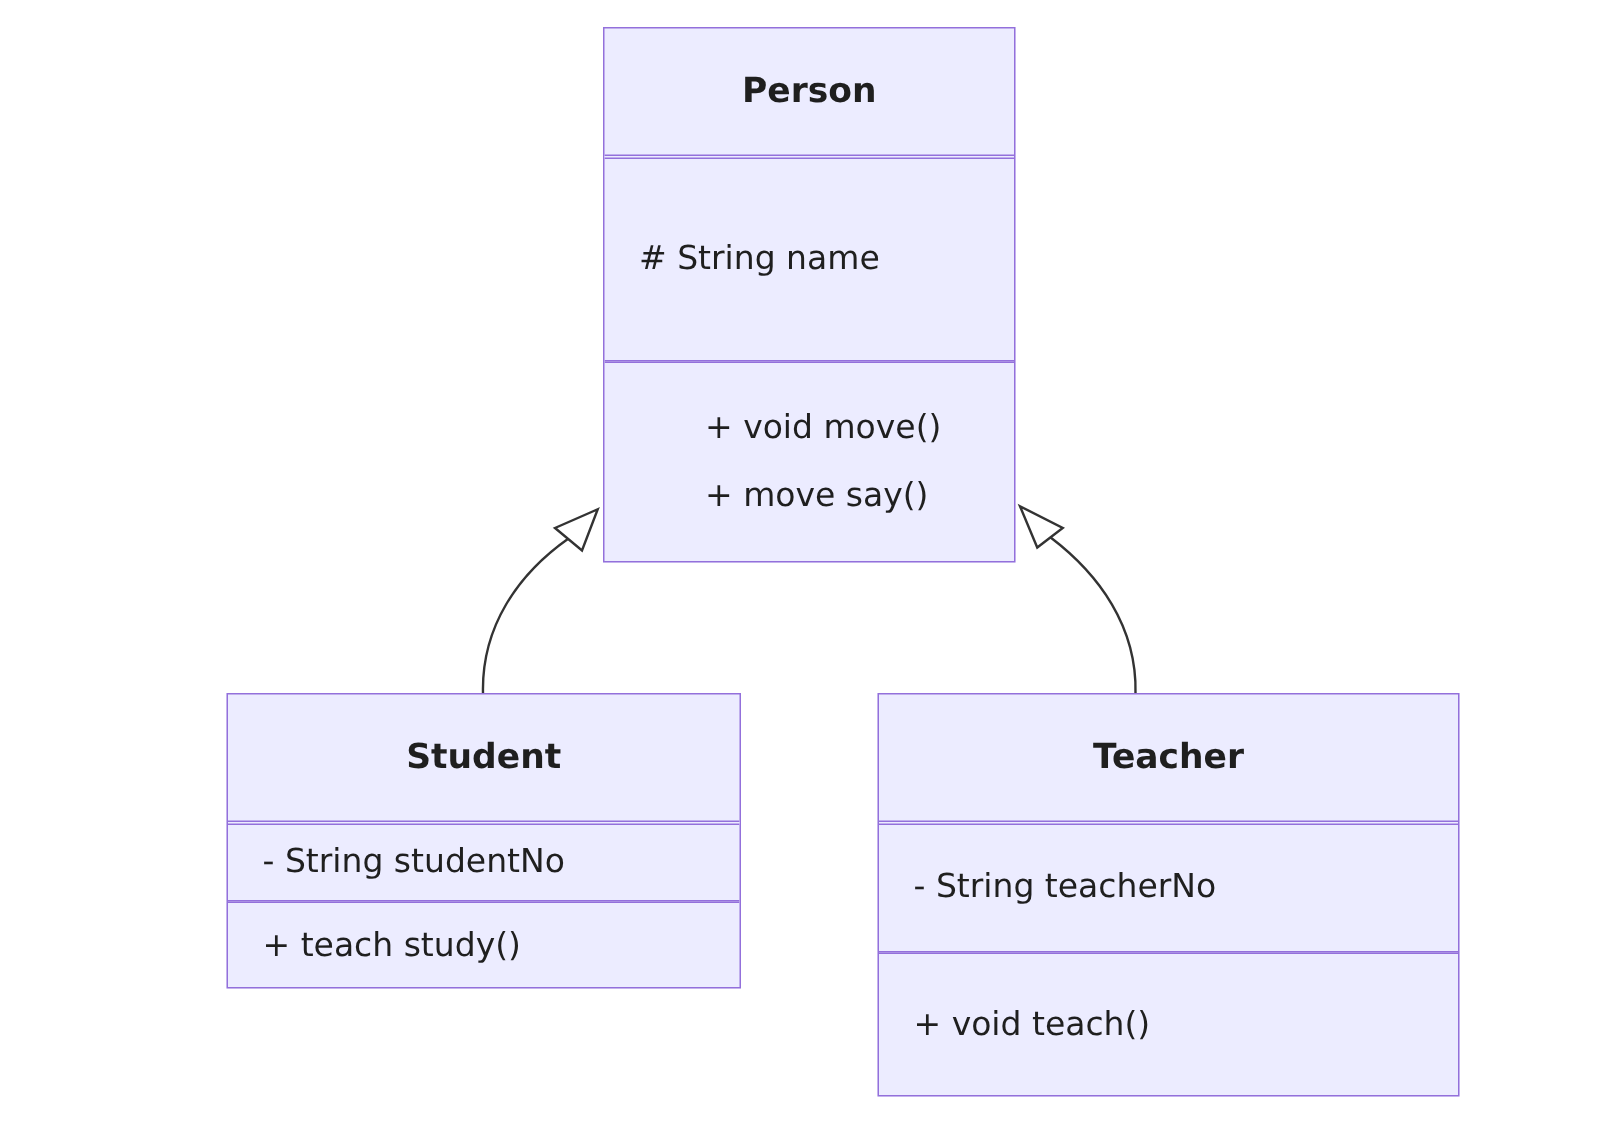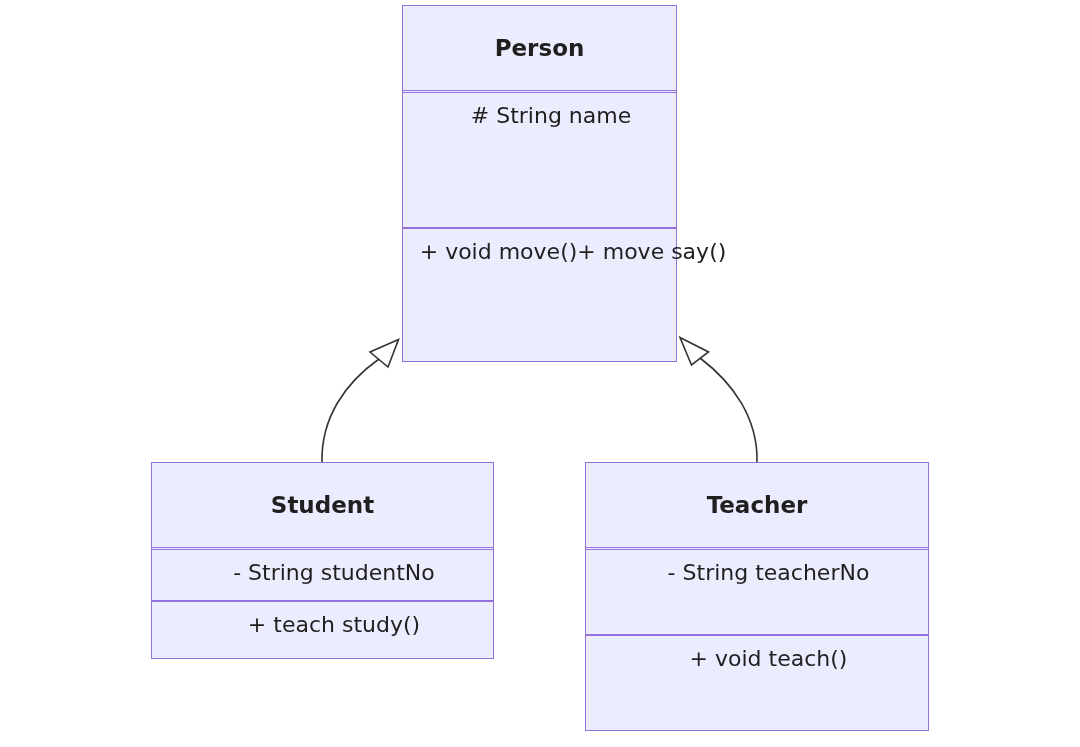--- a/index.html
+++ b/index.html
@@ -36,21 +36,21 @@
   }
   .divider{
     flex:0 0 2.5px;
     background:var(--fill);
     border-top:1.7px solid var(--border);
     border-bottom:1.7px solid var(--border);
     height:6px;
   }
   .sec-members{
     display:flex;
-    flex-direction:row;
+    flex-direction:column;
     justify-content:center;
     padding-left:23px;
     font-size:22px;
   }
   .member{
     line-height:45px;
     white-space:nowrap;
   }
   .p-attrs{flex:131 0 0;}
   .p-methods{flex:129 0 0;margin-left:44px;}
@@ -83,21 +83,21 @@
     <g>
       <path class="edge-line" d="M322,462 C321,418 345,383 379,359"></path>
       <polygon class="arrowhead" points="398.5,339.5 370,352 388,367"></polygon>
     </g>
     <g>
       <path class="edge-line" d="M757,462 C758,418 733,383 700,358"></path>
       <polygon class="arrowhead" points="680,337.5 708.5,352 691.5,365"></polygon>
     </g>
   </svg>
 
-  <div class="class-box" style="left:402px;top:5px;width:275px;height:357px">
+  <div class="class-box" style="left:402px;top:18px;width:275px;height:357px">
     <div class="sec-title">Person</div>
     <div class="divider"></div>
     <div class="sec-members p-attrs">
       <div class="member"># String name</div>
     </div>
     <div class="divider"></div>
     <div class="sec-members p-methods">
       <div class="member">+ void move()</div>
       <div class="member">+ move say()</div>
     </div>
@@ -108,21 +108,21 @@
     <div class="divider"></div>
     <div class="sec-members s-attrs">
       <div class="member">- String studentNo</div>
     </div>
     <div class="divider"></div>
     <div class="sec-members s-methods">
       <div class="member">+ teach study()</div>
     </div>
   </div>
 
-  <div class="class-box" style="left:585px;top:462px;width:344px;height:269px">
+  <div class="class-box" style="left:585px;top:462px;width:388px;height:269px">
     <div class="sec-title">Teacher</div>
     <div class="divider"></div>
     <div class="sec-members s-attrs">
       <div class="member">- String teacherNo</div>
     </div>
     <div class="divider"></div>
     <div class="sec-members s-methods">
       <div class="member">+ void teach()</div>
     </div>
   </div>

